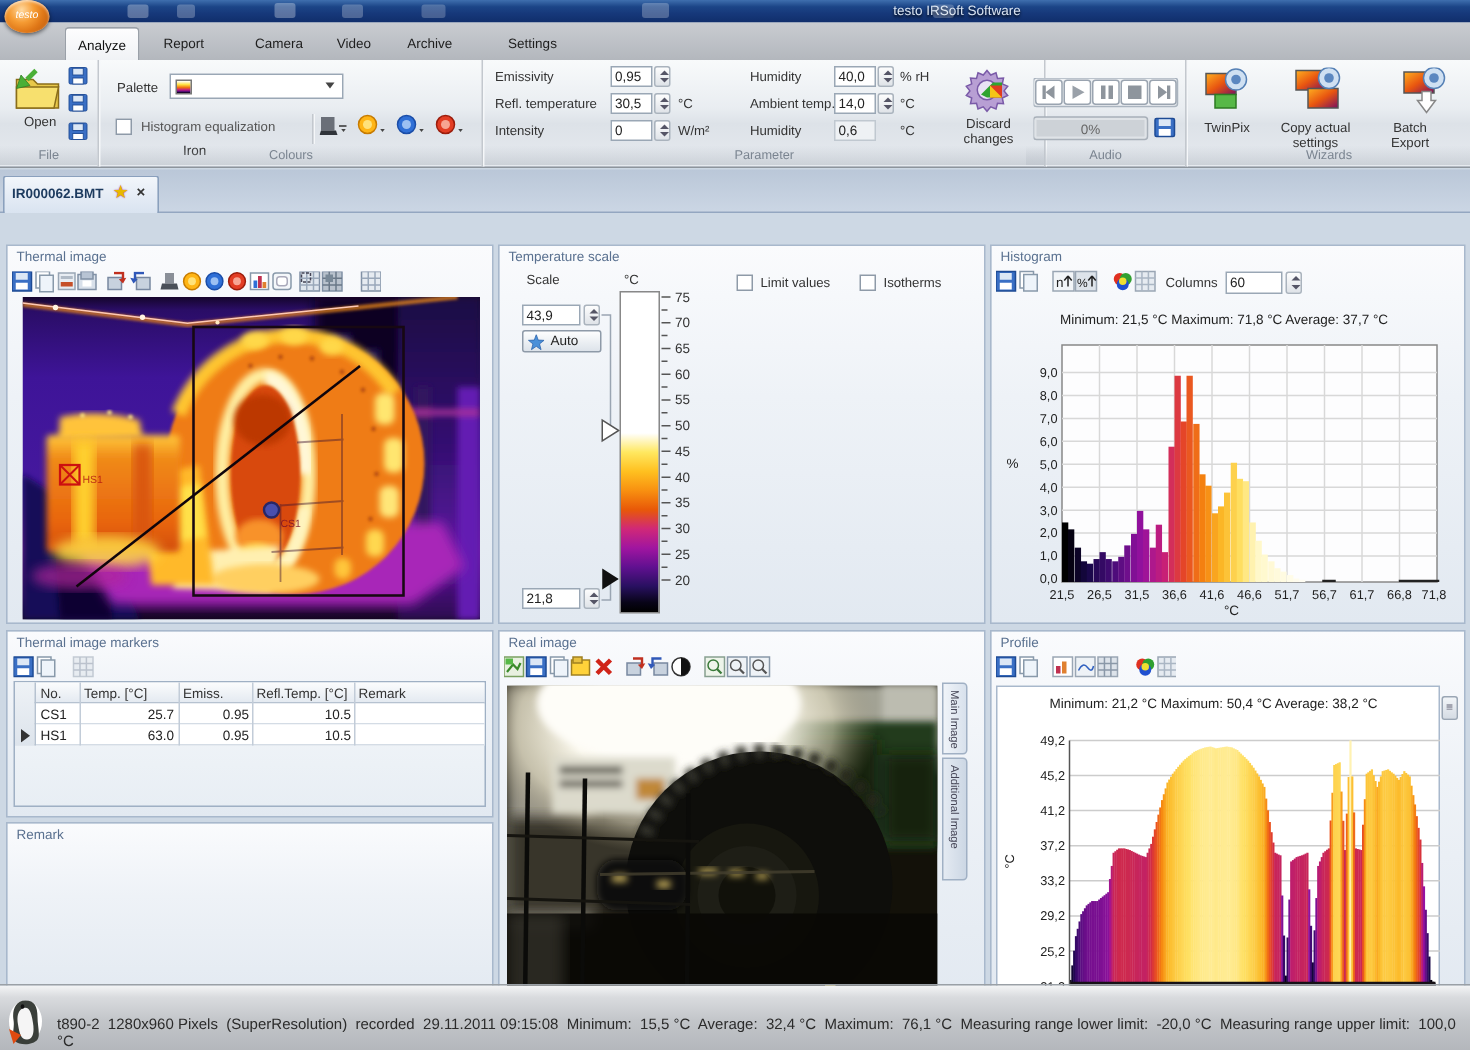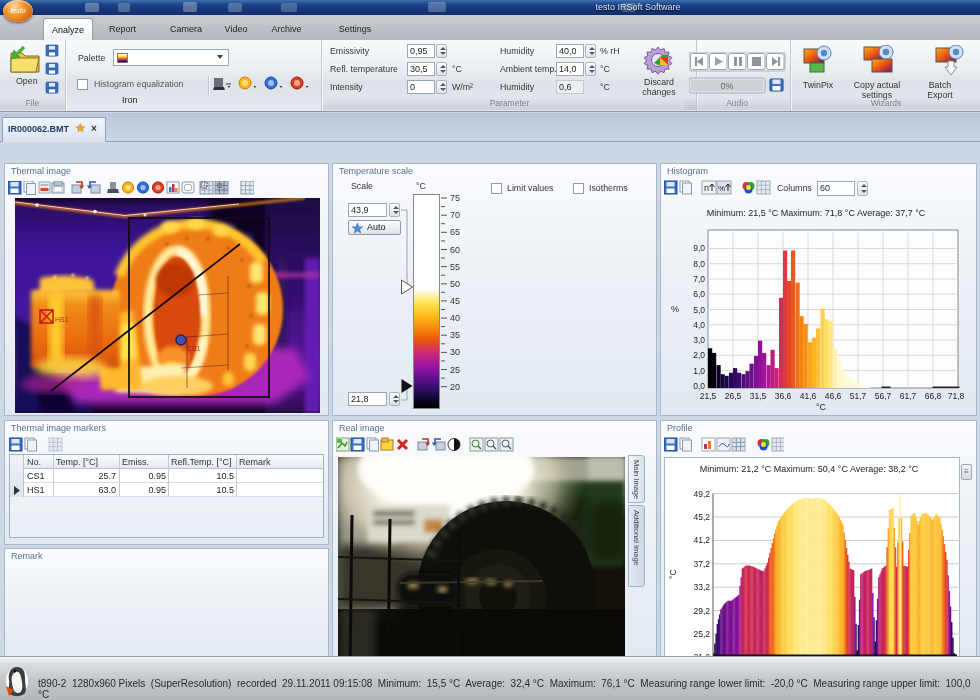--- a/index.html
+++ b/index.html
@@ -95,20 +95,21 @@
           <circle cx="32" cy="8" r="3" fill="#ffe27a"></circle>
         <path d="M40.5 11 l3 0 l-1.5 2 z" fill="#444"></path>
         <circle cx="58" cy="8" r="6" fill="#2f6fd6" stroke="#1a4da8"></circle>
           <circle cx="58" cy="8" r="3" fill="#9cc0f2"></circle>
         <path d="M66.5 11 l3 0 l-1.5 2 z" fill="#444"></path>
         <circle cx="84" cy="8" r="6" fill="#e33d24" stroke="#9c1d0c"></circle>
           <circle cx="84" cy="8" r="3" fill="#f7a593"></circle>
         <path d="M92.5 11 l3 0 l-1.5 2 z" fill="#444"></path>
       </g>
     </svg>
+    <div class="glabel">Colours</div>
   </div>
 
   <div class="group" style="left:323px;width:374px;">
     <div class="lbl" style="left:7px;top:6px;">Emissivity</div>
     <div class="inp" style="left:84px;top:4px;width:28px;height:14px;">0,95</div>
     <div class="spin" style="left:113px;top:4px;"></div>
     <div class="lbl" style="left:7px;top:24px;">Refl. temperature</div>
     <div class="inp" style="left:84px;top:22px;width:28px;height:14px;">30,5</div>
     <div class="spin" style="left:113px;top:22px;"></div>
     <div class="lbl" style="left:129px;top:24px;">°C</div>

